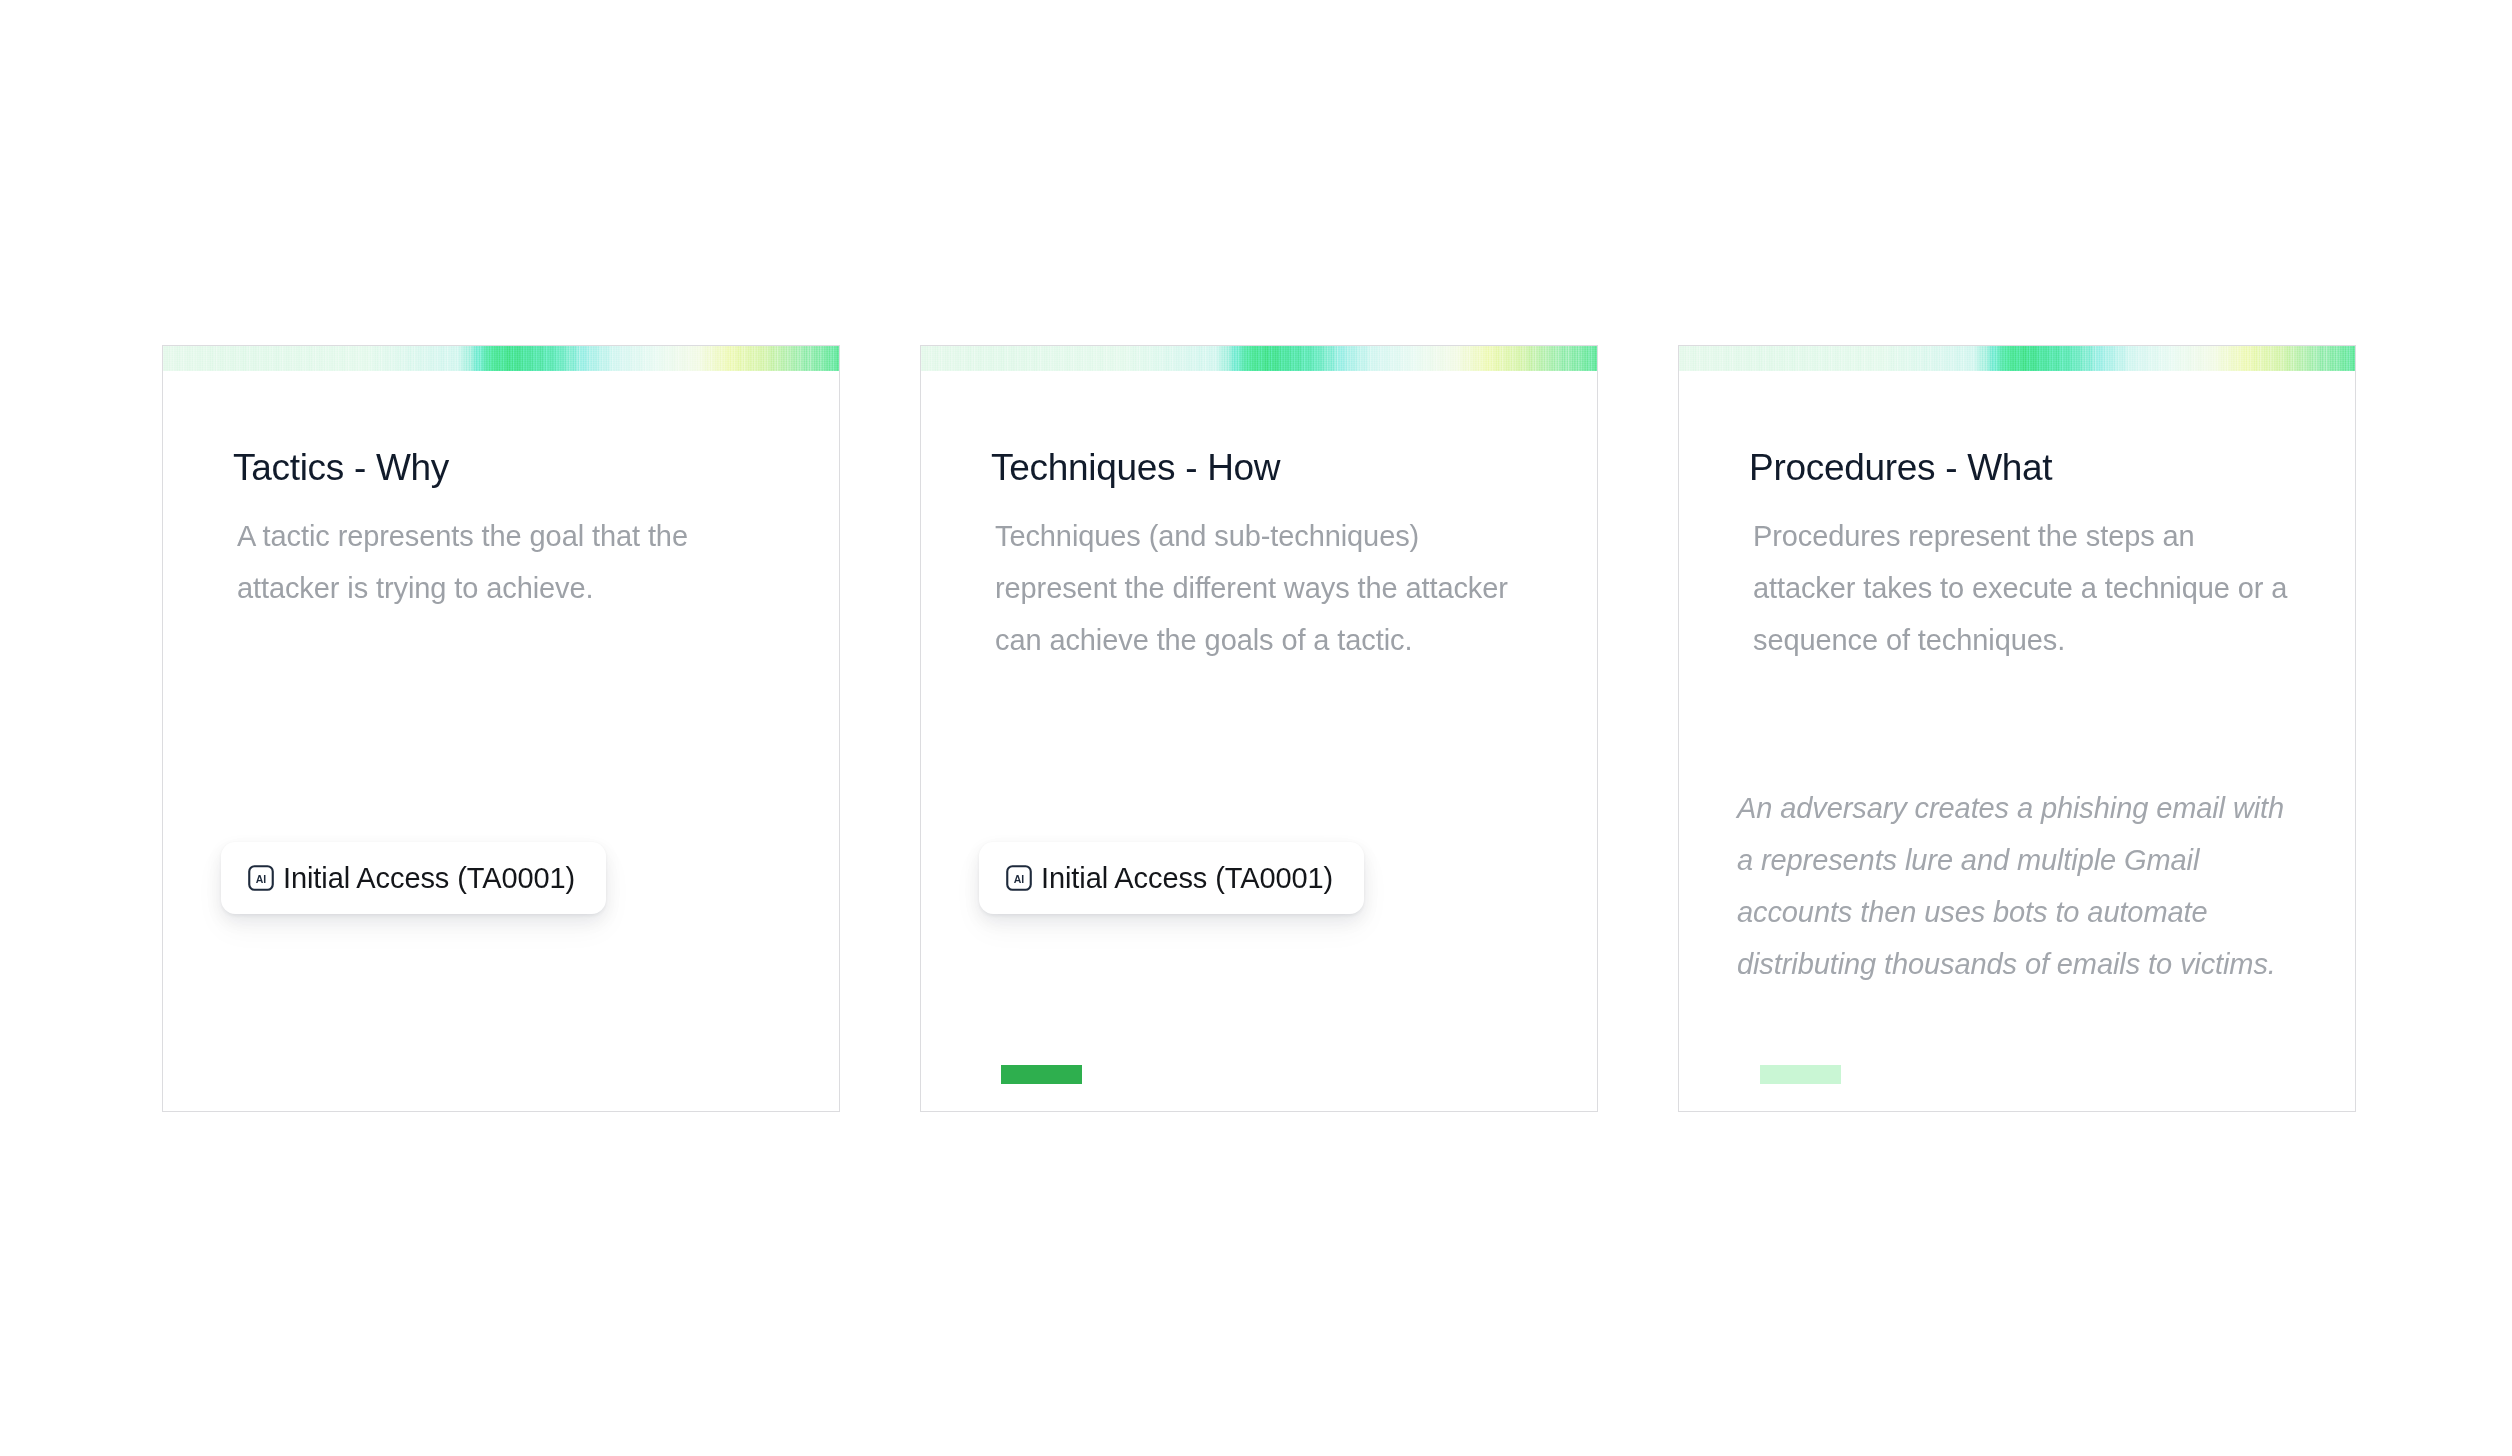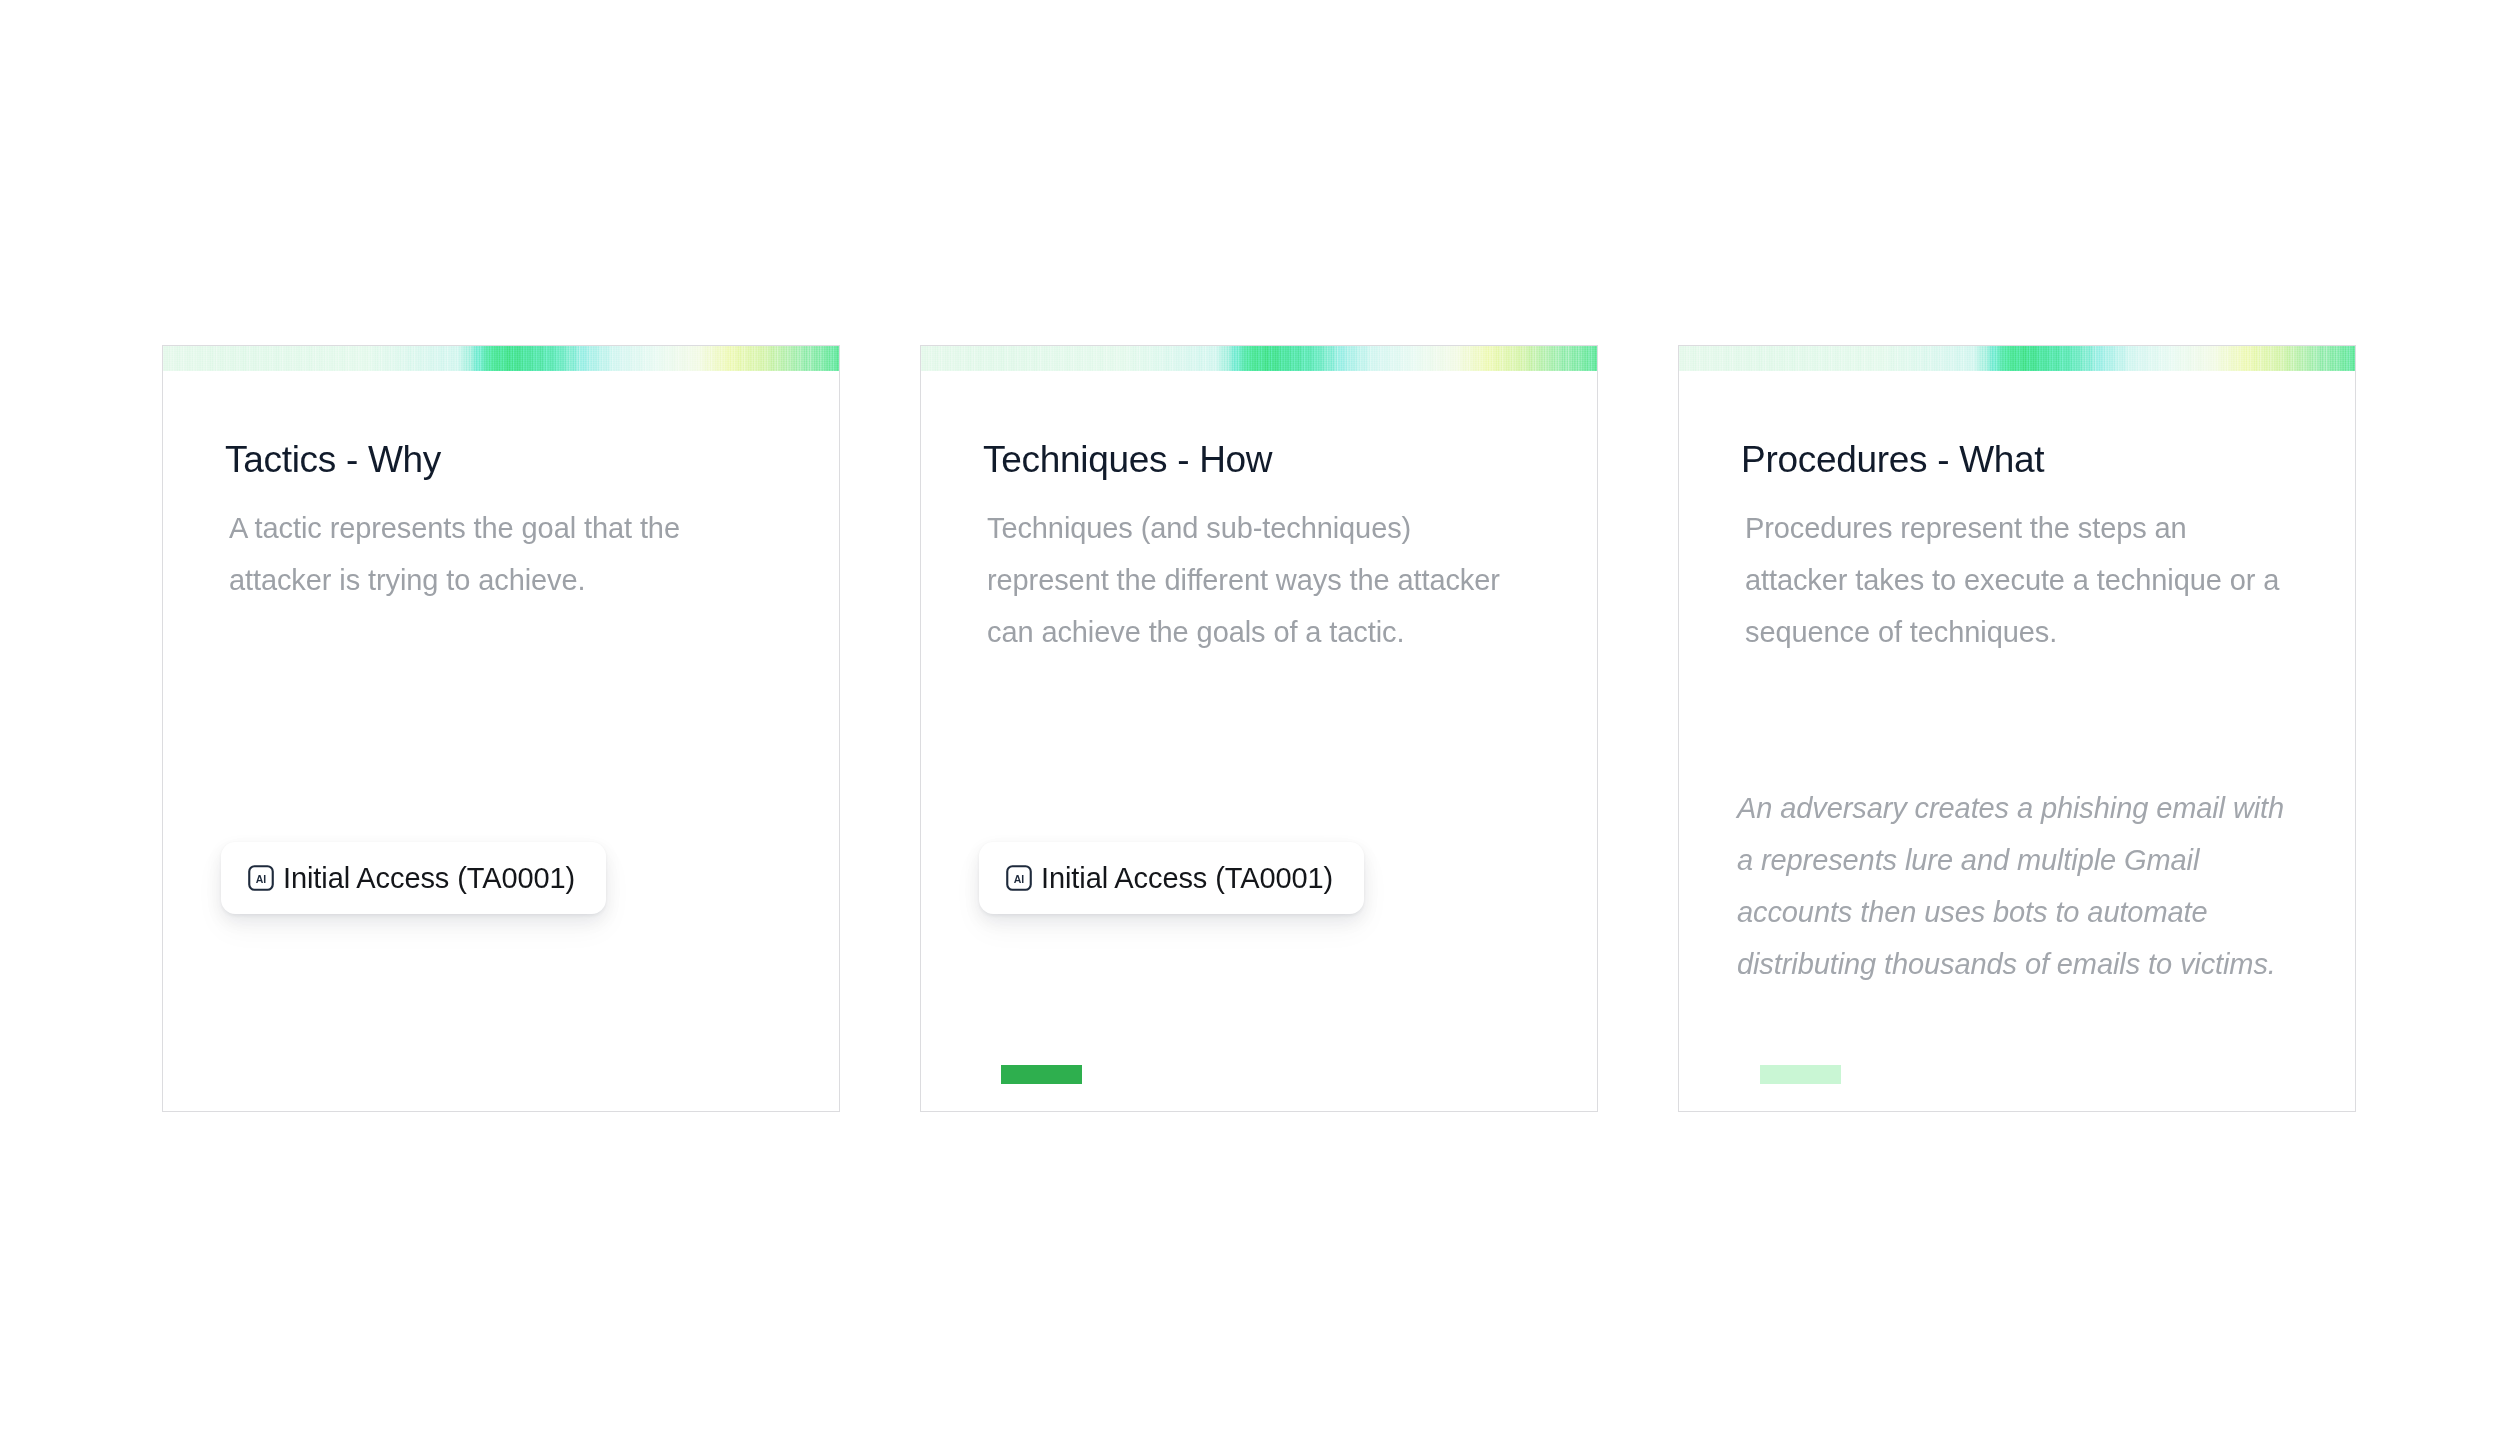--- a/index.html
+++ b/index.html
@@ -99,35 +99,35 @@
     left: 0;
     top: 25px;
     width: 100%;
     height: calc(100% - 25px);
   }
 
   .card-title {
     position: absolute;
     left: 58px;
     top: 66px;
-    margin: 4px;
+    margin: 12px;
     font-size: 37px;
     font-weight: 400;
     letter-spacing: -0.3px;
     color: #111b2b;
     line-height: 1.0;
     white-space: nowrap;
   }
 
   .card-desc {
     position: absolute;
     left: 58px;
     top: 123px;
     width: 543px;
-    margin: 8px;
+    margin: 16px;
     font-size: 29px;
     font-weight: 400;
     line-height: 52px;
     color: #9da1a7;
     letter-spacing: -0.1px;
   }
 
   .card-example {
     position: absolute;
     left: 58px;

